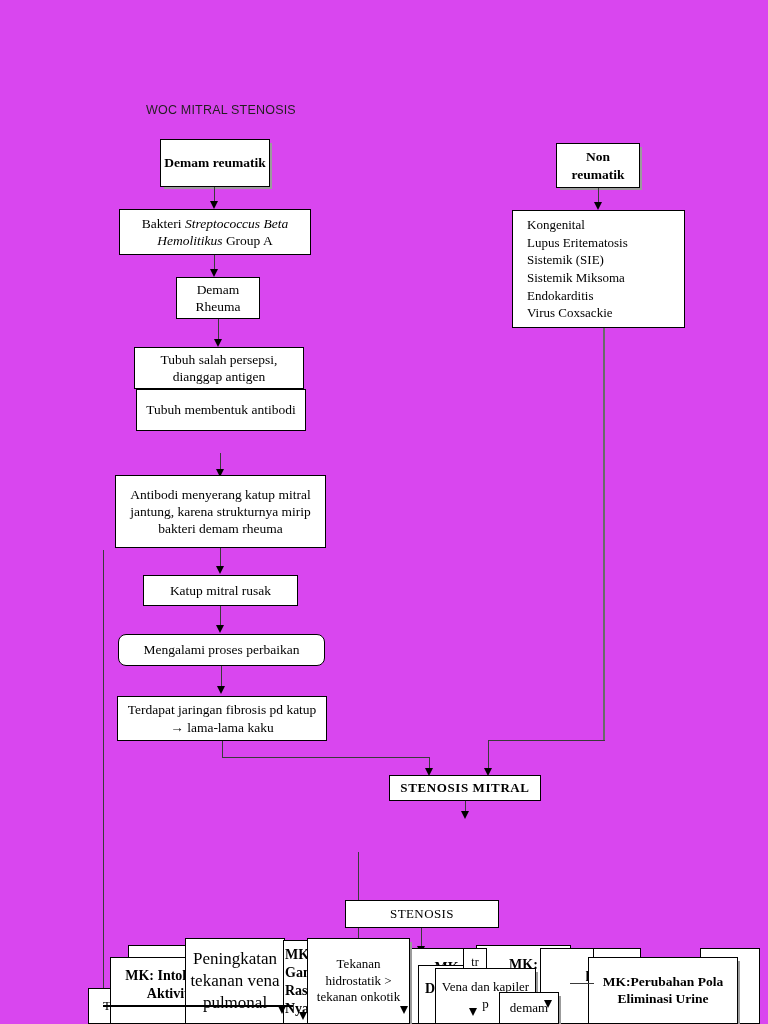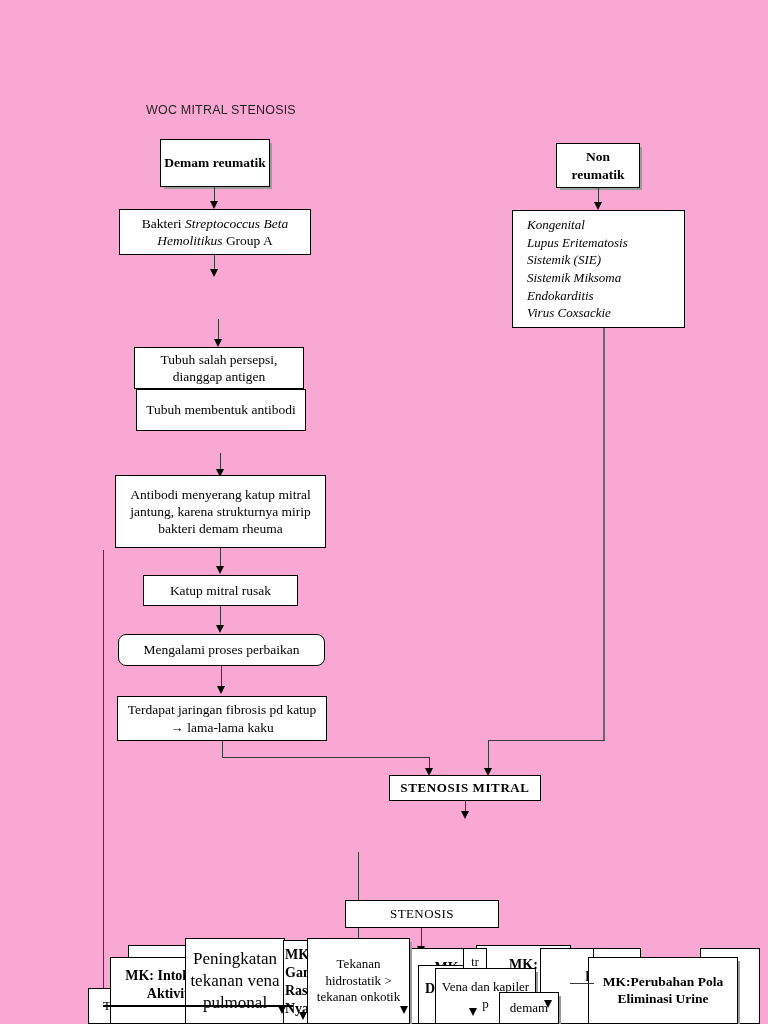--- a/index.html
+++ b/index.html
@@ -5,21 +5,21 @@
 <style>
   html, body {
     margin: 0;
     padding: 0;
     background: #ffffff;
   }
   #canvas {
     position: relative;
     width: 768px;
     height: 1024px;
-    background: #f9a8d4;
+    background: #d946ef;
     overflow: hidden;
     font-family: "Liberation Serif", "DejaVu Serif", serif;
   }
   .title {
     position: absolute;
     font-family: "Liberation Sans", "DejaVu Sans", sans-serif;
     font-size: 12.5px;
     color: #231f20;
     letter-spacing: .2px;
     white-space: nowrap;
@@ -39,21 +39,20 @@
     justify-content: center;
     padding: 2px 3px;
     overflow: visible;
   }
   .box.shadow { box-shadow: 3px 3px 0 -1px #9b9b9b; }
   .box.bold { font-weight: bold; }
   .box.left {
     text-align: left;
     justify-content: center;
     padding-left: 14px;
-    font-style: italic;
   }
   .box .inner { width: 100%; }
   .box.clip { overflow: hidden; }
   .it { font-style: italic; }
 
   
   .vline {
     position: absolute;
     width: 1px;
     background: #3a3a3a;
@@ -87,20 +86,23 @@
 
   <div class="box" style="left:119px; top:209px; width:192px; height:46px;">
     <span class="inner">
       <span>Bakteri </span><span class="it">Streptococcus Beta</span><br>
       <span class="it">Hemolitikus</span><span> Group A</span>
     </span>
   </div>
   <div class="vline" style="left:214px; top:255px; height:20px;"></div>
   <div class="arrow" style="left:210px; top:269px;"></div>
 
+  <div class="box" style="left:176px; top:277px; width:84px; height:42px;">
+    <span class="inner">Demam Rheuma</span>
+  </div>
   <div class="vline" style="left:218px; top:319px; height:26px;"></div>
   <div class="arrow" style="left:214px; top:339px;"></div>
 
   <div class="box" style="left:134px; top:347px; width:170px; height:42px;">
     <span class="inner">Tubuh salah persepsi, dianggap antigen</span>
   </div>
   <div class="vline" style="left:218px; top:389px; height:22px;"></div>
   <div class="arrow" style="left:214px; top:405px;"></div>
 
   <div class="box" style="left:136px; top:389px; width:170px; height:42px;">

